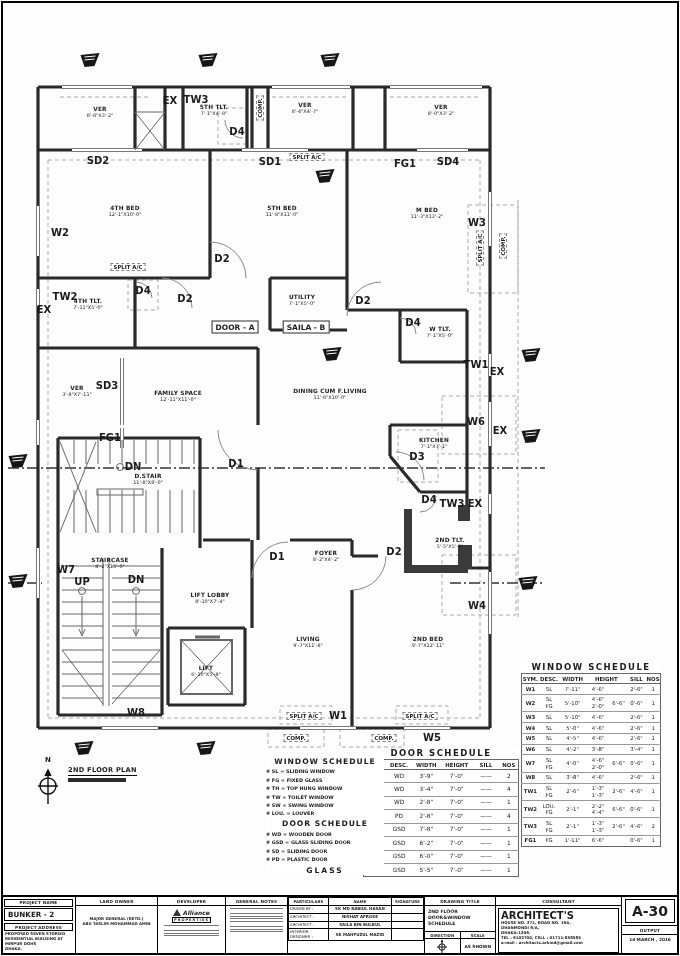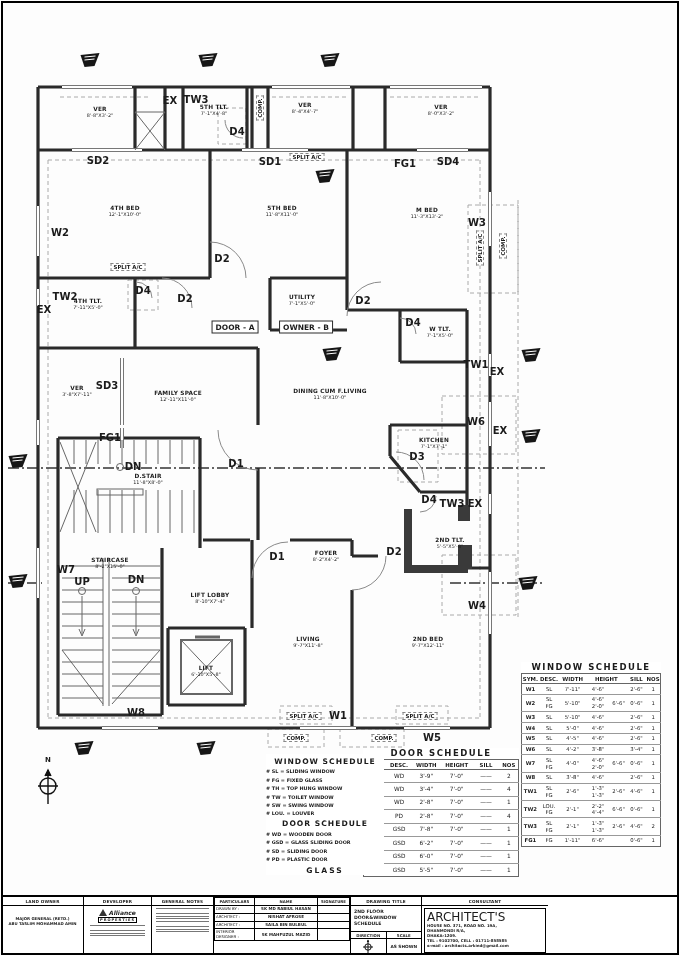--- a/index.html
+++ b/index.html
@@ -265,21 +265,21 @@
       <div class="tag dash vert" style="left: 503px; top: 246px;">COMP.</div>
       <div class="tag dash" style="left: 128px; top: 267px;">SPLIT A/C</div>
       <div class="tag" style="left: 222px; top: 258px;">D2</div>
       <div class="tag" style="left: 65px; top: 296px;">TW2</div>
       <div class="tag" style="left: 44px; top: 309px;">EX</div>
       <div class="tag" style="left: 143px; top: 290px;">D4</div>
       <div class="tag" style="left: 185px; top: 298px;">D2</div>
       <div class="tag" style="left: 363px; top: 300px;">D2</div>
       <div class="tag" style="left: 413px; top: 322px;">D4</div>
       <div class="tag box" style="left: 235px; top: 327px;">DOOR - A</div>
-      <div class="tag box" style="left: 306px; top: 327px;">OWNER - B</div>
+      <div class="tag box" style="left: 306px; top: 327px;">SAILA - B</div>
       <div class="tag" style="left: 107px; top: 385px;">SD3</div>
       <div class="tag" style="left: 110px; top: 437px;">FG1</div>
       <div class="tag" style="left: 476px; top: 364px;">TW1</div>
       <div class="tag" style="left: 497px; top: 371px;">EX</div>
       <div class="tag" style="left: 476px; top: 421px;">W6</div>
       <div class="tag" style="left: 500px; top: 430px;">EX</div>
       <div class="tag" style="left: 417px; top: 456px;">D3</div>
       <div class="tag" style="left: 236px; top: 463px;">D1</div>
       <div class="tag" style="left: 133px; top: 466px;">DN</div>
       <div class="tag" style="left: 452px; top: 503px;">TW3</div>
@@ -342,20 +342,27 @@
           <path d="M1,3 L20,1 L15,14 L5,15 Z" fill="#161616"></path>
           <path d="M5,5 L16,4 M5,8 L15,7" stroke="#fff" stroke-width="1"></path>
         </svg></div>
       <div class="flag" style="left: 206px; top: 750px;"><svg width="21" height="16" viewBox="0 0 21 16">
           <path d="M1,3 L20,1 L15,14 L5,15 Z" fill="#161616"></path>
           <path d="M5,5 L16,4 M5,8 L15,7" stroke="#fff" stroke-width="1"></path>
         </svg></div>
       <div style="position: absolute; left: 48px; top: 764px; transform: translate(-50%, -100%); font-size: 7px; font-weight: 700; z-index: 6;">N</div>
     </div>
 
+  <div id="north">
+    <div style="width:30px"></div>
+    <div class="nt">
+      <div class="t1">2ND FLOOR PLAN</div>
+      <div class="t2">SCALE : AS SHOWN</div>
+    </div>
+  </div>
 
   <div class="sched" style="left:521px;top:662px;width:140px">
     <div class="sched-title">WINDOW SCHEDULE</div>
     <table>
       <colgroup>
           <col style="width:17px">
           <col style="width:20px">
           <col style="width:26px">
           <col style="width:24px">
           <col style="width:16px">
@@ -599,20 +606,31 @@
     <div>
         <div class="leg-item ln"># WD  = WOODEN DOOR</div>
         <div class="leg-item ln"># GSD = GLASS SLIDING DOOR</div>
         <div class="leg-item ln"># SD  = SLIDING DOOR</div>
         <div class="leg-item ln"># PD  = PLASTIC DOOR</div>
       </div>
     <div class="leg-footer">GLASS</div>
   </div>
 
   <div id="tb">
+    <div class="tbc" style="width:74px">
+      <div class="tbh">PROJECT NAME</div>
+      <div class="big">BUNKER - 2</div>
+      <div class="tbh">PROJECT ADDRESS</div>
+      <div class="tiny">
+          <div class="ln">PROPOSED SEVEN STORIED</div>
+          <div class="ln">RESIDENTIAL BUILDING AT</div>
+          <div class="ln">MIRPUR DOHS</div>
+          <div class="ln">DHAKA.</div>
+        </div>
+    </div>
     <div class="tbc" style="width:82px">
       <div class="tbh plain">LAND OWNER</div>
       <div class="tiny ctr" style="margin-top:10px">
           <div class="ln">MAJOR GENERAL (RETD.)</div>
           <div class="ln">ABU TASLIM MOHAMMAD AMIN</div>
         </div>
     </div>
     <div class="tbc" style="width:68px">
       <div class="tbh plain">DEVELOPER</div>
       <div class="logo">
@@ -681,24 +699,29 @@
         </div>
         <div class="ds-cell">
           <div class="ds-h">SCALE</div>
           <div class="ds-v">AS SHOWN</div>
         </div>
       </div>
     </div>
     <div class="tbc" style="width:126px">
       <div class="tbh plain">CONSULTANT</div>
       <div style="border:.8px solid #000;margin:1px 2px;padding:1px 2px;flex:1">
-        <div style="font-size:12px;font-weight:400">ARCHITECT'S</div>
+        <div style="font-size:10px;font-weight:700">ARCHITECT'S</div>
         <div class="tiny" style="padding:0;font-weight:600">
             <div class="ln">HOUSE NO. 371, ROAD NO. 19A,</div>
             <div class="ln">DHANMONDI R/A,</div>
             <div class="ln">DHAKA-1209.</div>
             <div class="ln">TEL : 9102700, CELL : 01711-858585</div>
             <div class="ln">e-mail : architects.arkind@gmail.com</div>
           </div>
       </div>
     </div>
+    <div class="tbc" style="flex:1">
+      <div class="sheetno">A-30</div>
+      <div class="tbh plain" style="border-top:.8px solid #000">OUTPUT</div>
+      <div class="outdate">14 MARCH , 2016</div>
+    </div>
   </div>
 </div>
 
 </body></html>

